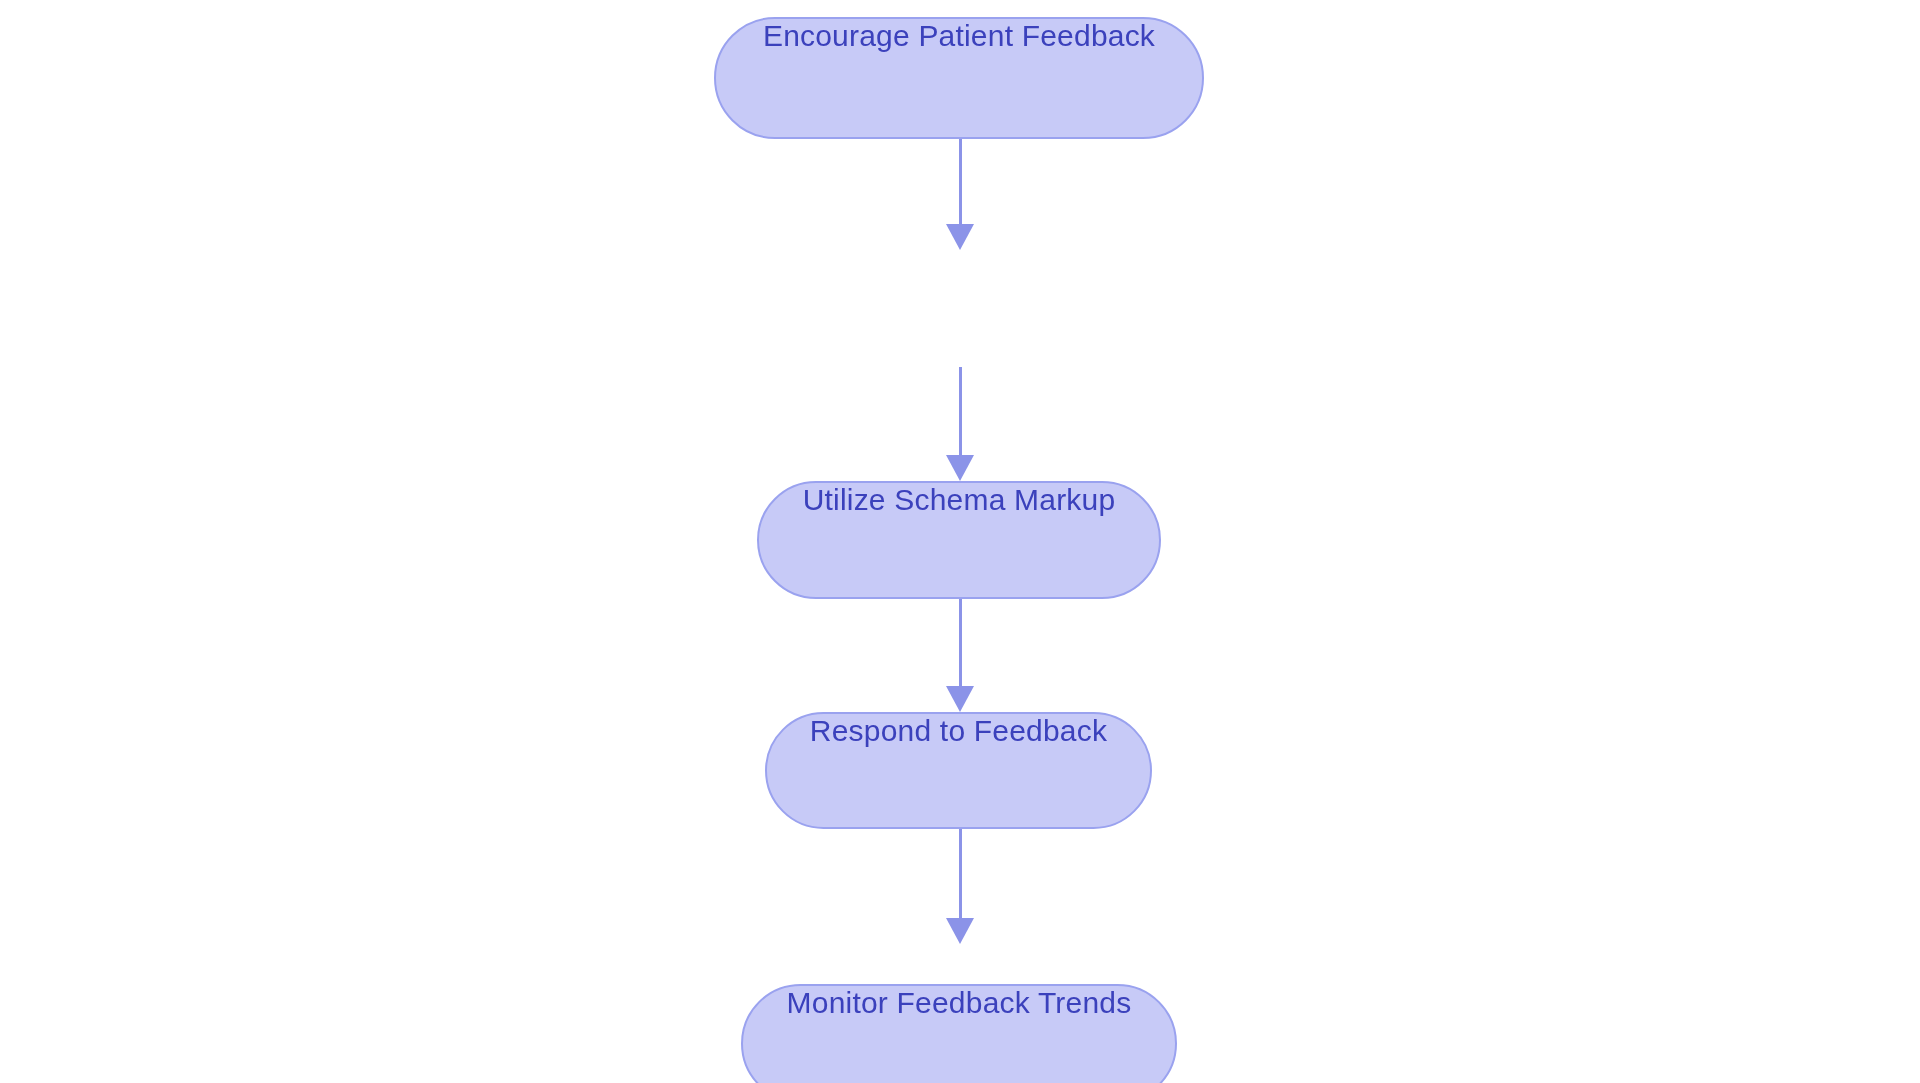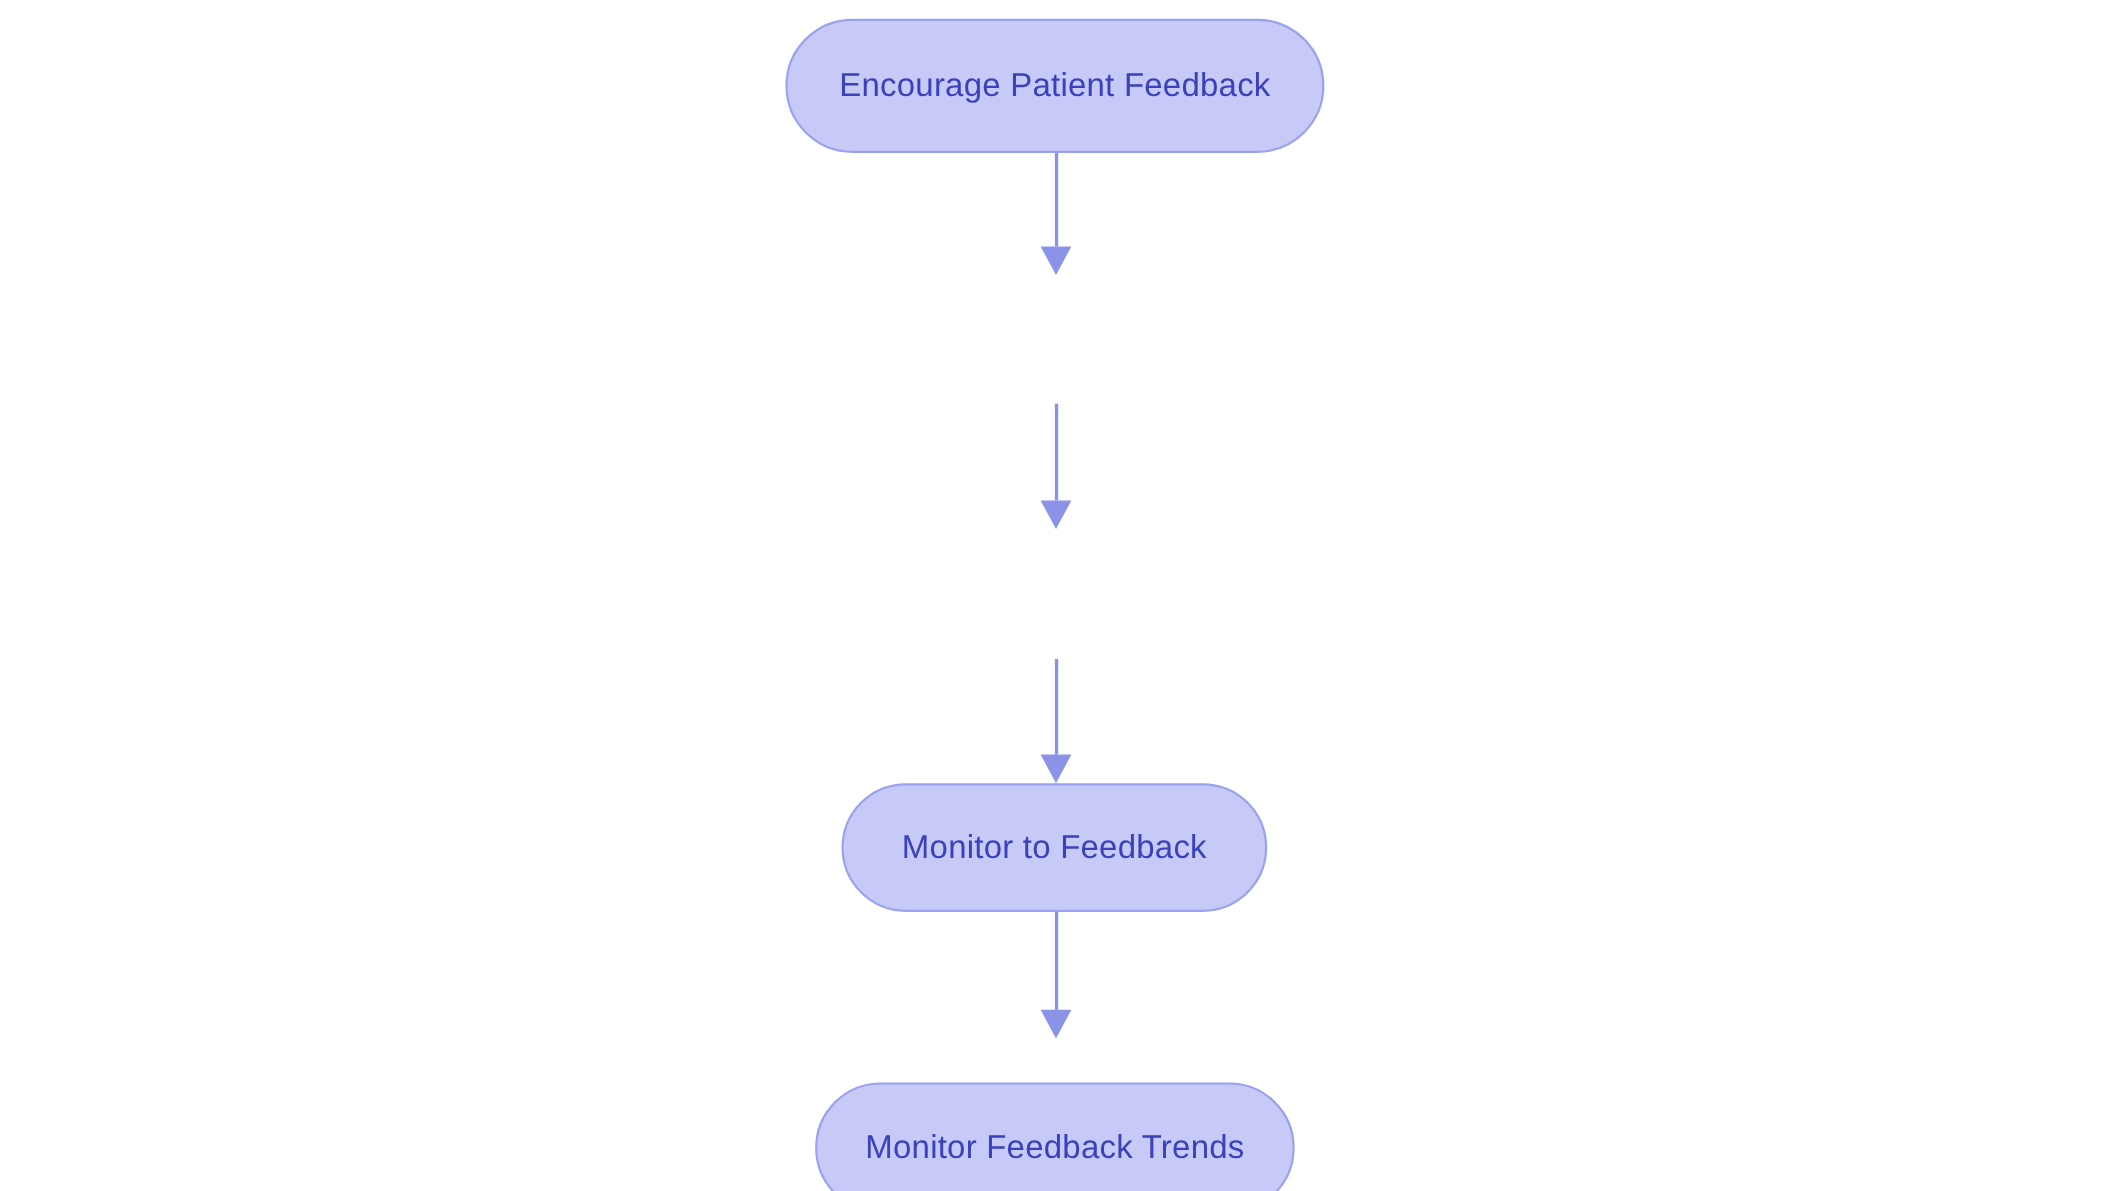--- a/index.html
+++ b/index.html
@@ -20,21 +20,21 @@
     height: 1083px;
     background: var(--bg);
     overflow: hidden;
   }
   .node {
     position: absolute;
     background: var(--node-fill);
     border: 2px solid var(--node-border);
     border-radius: 62px;
     display: flex;
-    align-items: center;
+    align-items: flex-start;
     justify-content: center;
     color: var(--node-text);
     font-size: 30px;
     font-weight: 400;
     letter-spacing: 0.2px;
     text-align: center;
     white-space: nowrap;
   }
   .arrow {
     position: absolute;
@@ -69,28 +69,31 @@
     <div class="shaft"></div>
     <div class="head"></div>
   </div>
 
 
   <div class="arrow" style="left:946px; top:367px; height:114px;">
     <div class="shaft"></div>
     <div class="head"></div>
   </div>
 
+  <div class="node" style="left:757px; top:481px; width:404px; height:118px;">
+    <span>Utilize Schema Markup</span>
+  </div>
 
   <div class="arrow" style="left:946px; top:599px; height:113px;">
     <div class="shaft"></div>
     <div class="head"></div>
   </div>
 
   <div class="node" style="left:765px; top:712px; width:387px; height:117px;">
-    <span>Monitor to Feedback</span>
+    <span>Respond to Feedback</span>
   </div>
 
   <div class="arrow" style="left:946px; top:829px; height:115px;">
     <div class="shaft"></div>
     <div class="head"></div>
   </div>
 
   <div class="node" style="left:741px; top:944px; width:436px; height:119px;margin-top:40px;">
     <span>Monitor Feedback Trends</span>
   </div>

